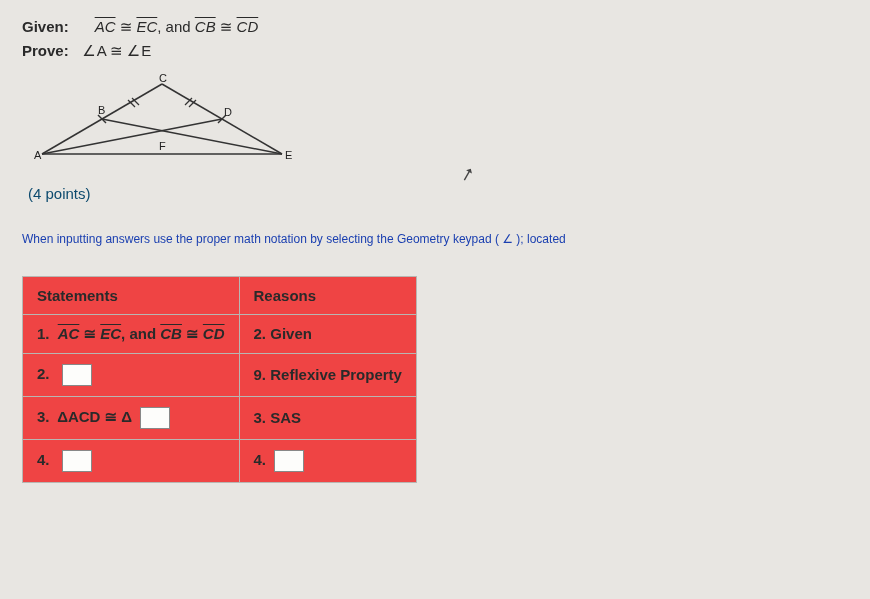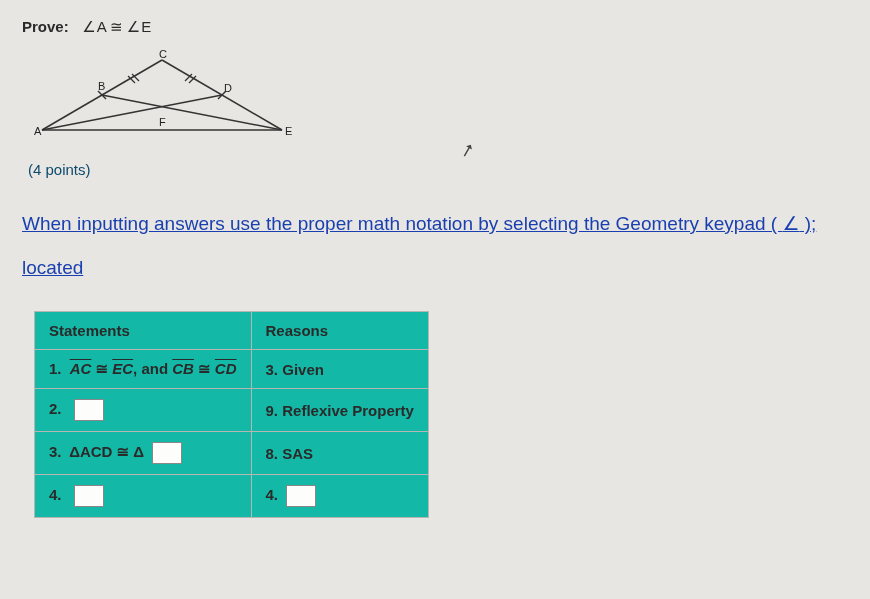--- a/index.html
+++ b/index.html
@@ -22,26 +22,25 @@
     .cursor-wrap { position: relative; }
     .cursor-arrow {
       position: absolute;
       left: 440px;
       top: -6px;
       font-size: 18px;
       color: #444;
       transform: rotate(-15deg);
     }
     .points-note { color: #0c4a6e; margin: 18px 0 24px 6px; }
-    .instructions { color: #1a3fb0; line-height: 2.3; margin-bottom: 22px; font-size: 19px; text-decoration: underline; }
+    .instructions { color: #1a3fb0; line-height: 2.3; margin-bottom: 22px; font-size: 12px; }
     table.proof {
       border-collapse: collapse;
-      background: #14b8a6;
+      background: #ef4444;
       font-size: 15px;
-      margin-left: 12px;
     }
     table.proof th, table.proof td {
       border: 1px solid #b8b6b2;
       padding: 10px 14px;
       text-align: left;
       font-weight: bold;
       vertical-align: middle;
     }
     table.proof th { font-weight: bold; }
     .input-box {
@@ -52,20 +51,25 @@
       background: #fdfdfb;
       vertical-align: middle;
       margin-left: 4px;
     }
     .row-num { margin-right: 4px; }
   </style>
 </head>
 <body>
 
 <div class="given-prove">
+  <div class="line">
+    <span class="label">Given:</span>
+    &nbsp;&nbsp;
+    <span class="overline">AC</span><span> ≅ </span><span class="overline">EC</span><span>, and </span><span class="overline">CB</span><span> ≅ </span><span class="overline">CD</span>
+  </div>
   <div class="line">
     <span class="label">Prove:</span>
     <span class="angle-prefix">A</span><span> ≅ </span><span class="angle-prefix">E</span>
   </div>
 </div>
 
 <div class="diagram-wrap">
   <svg width="260" height="90" viewBox="0 0 260 90">
     <line x1="10" y1="80" x2="130" y2="10" stroke="#333" stroke-width="1.5"></line>
     <line x1="250" y1="80" x2="130" y2="10" stroke="#333" stroke-width="1.5"></line>
@@ -103,36 +107,36 @@
   <tbody>
       <tr>
     <th>Statements</th>
     <th>Reasons</th>
   </tr>
   <tr>
     <td>
       <span class="row-num">1.</span>
       <span class="overline">AC</span><span> ≅ </span><span class="overline">EC</span><span>, and </span><span class="overline">CB</span><span> ≅ </span><span class="overline">CD</span>
     </td>
-    <td>3.  Given</td>
+    <td>2.  Given</td>
   </tr>
   <tr>
     <td>
       <span class="row-num">2.</span>
       <span class="input-box"></span>
     </td>
     <td>9.  Reflexive Property</td>
   </tr>
   <tr>
     <td>
       <span class="row-num">3.</span>
       <span>ΔACD ≅ Δ</span>
       <span class="input-box"></span>
     </td>
-    <td>8.  SAS</td>
+    <td>3.  SAS</td>
   </tr>
   <tr>
     <td>
       <span class="row-num">4.</span>
       <span class="input-box"></span>
     </td>
     <td>
       <span>4.</span>
       <span class="input-box"></span>
     </td>

